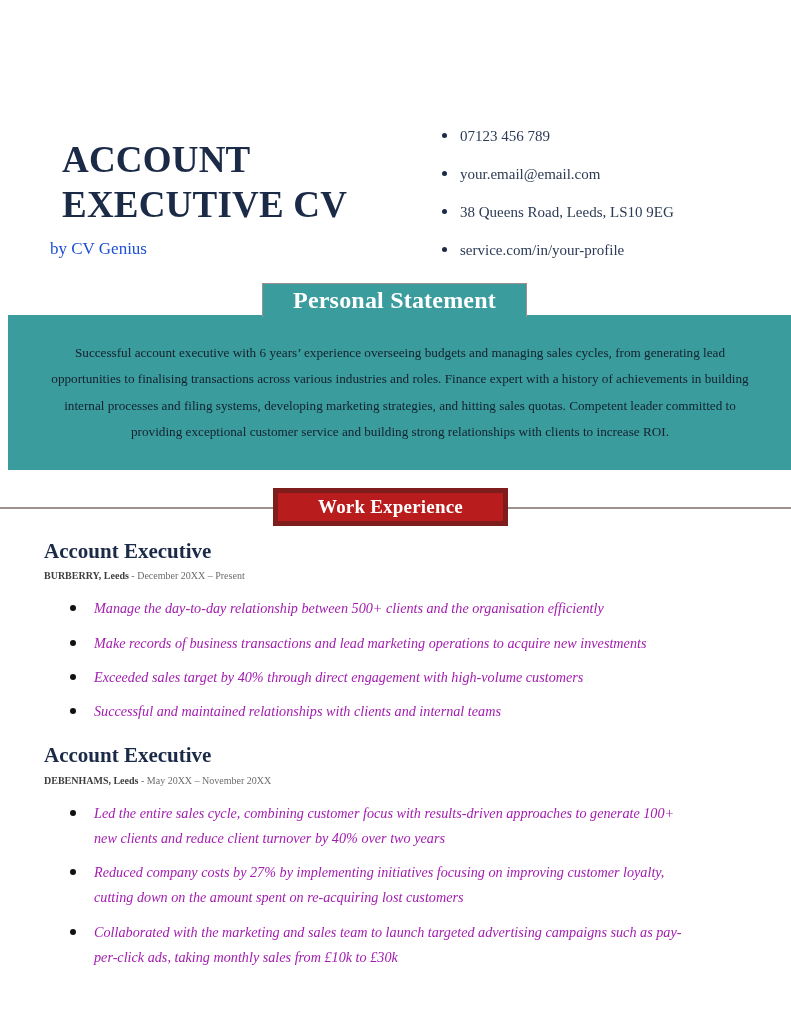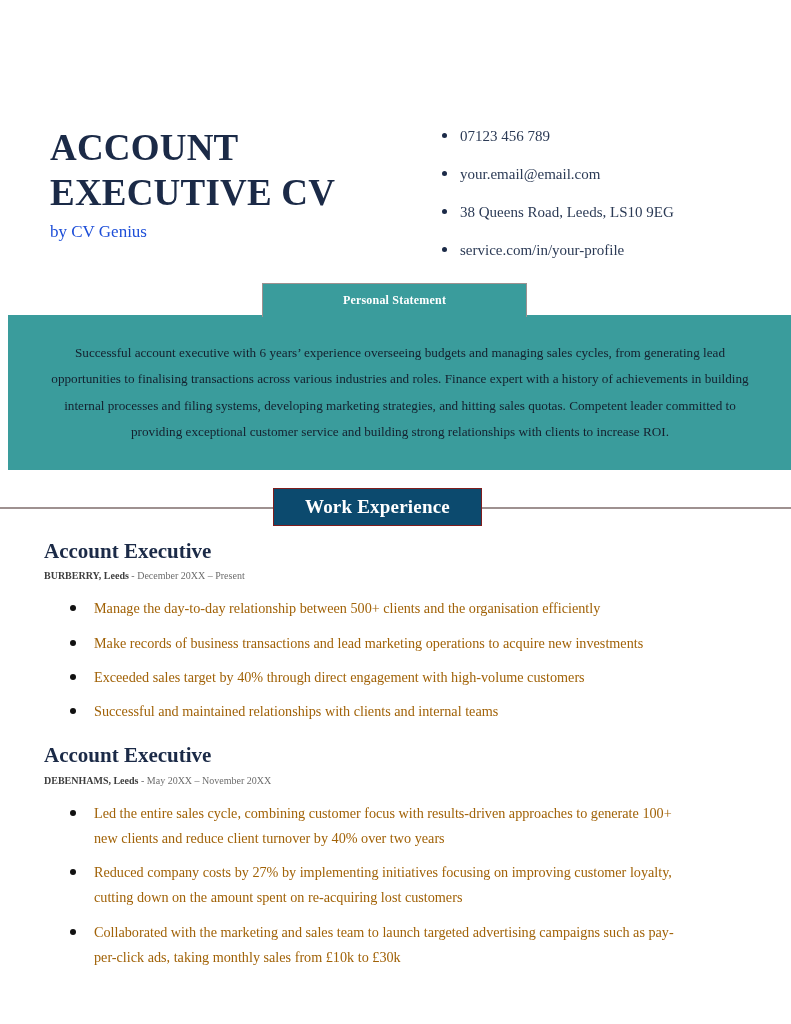--- a/index.html
+++ b/index.html
@@ -28,21 +28,21 @@
     width: 440px;
     padding-left: 50px;
     box-sizing: border-box;
   }
   .cv-title {
     font-size: 37px;
     font-weight: bold;
     color: #1b2a47;
     line-height: 1.22;
     letter-spacing: 0.2px;
-    margin: 0;
+    margin: 12px;
   }
   .cv-byline {
     font-size: 17px;
     color: #1d4ed8;
     margin-top: 7px;
     line-height: 1.2;
   }
   .header-right {
     flex: 1;
     padding-top: 2px;
@@ -82,21 +82,21 @@
     border: 1px solid #9e9190;
     border-bottom: none;
     box-sizing: border-box;
     display: flex;
     align-items: center;
     justify-content: center;
     z-index: 3;
   }
   .ps-tab-label {
     color: #ffffff;
-    font-size: 12px;
+    font-size: 24px;
     font-weight: bold;
     letter-spacing: 0.2px;
   }
   .ps-band {
     position: absolute;
     left: 8px;
     top: 315px;
     width: 783px;
     height: 155px;
     background: #3a9c9c;
@@ -121,24 +121,24 @@
     top: 507px;
     width: 791px;
     height: 2px;
     background: #9e9190;
     z-index: 1;
   }
   .we-badge {
     position: absolute;
     left: 273px;
     top: 488px;
-    width: 209px;
+    width: 235px;
     height: 38px;
-    background: #0c4a6e;
-    border: 1px solid #7f1d1d;
+    background: #b91c1c;
+    border: 5px solid #7f1d1d;
     box-sizing: border-box;
     display: flex;
     align-items: center;
     justify-content: center;
     z-index: 2;
   }
   .we-badge-label {
     color: #ffffff;
     font-size: 19px;
     font-weight: bold;
@@ -175,22 +175,23 @@
     list-style: none;
     margin: 14px 0 0 0;
     padding: 0;
   }
   .bullets li {
     position: relative;
     padding-left: 28px;
     margin-left: 22px;
     margin-bottom: 9px;
     font-size: 14.2px;
-    color: #a16207;
+    color: #a21caf;
     line-height: 1.78;
+    font-style: italic;
   }
   .bullets li::before {
     content: "";
     position: absolute;
     left: 4px;
     top: 9px;
     width: 6px;
     height: 6px;
     border-radius: 50%;
     background: #111111;

